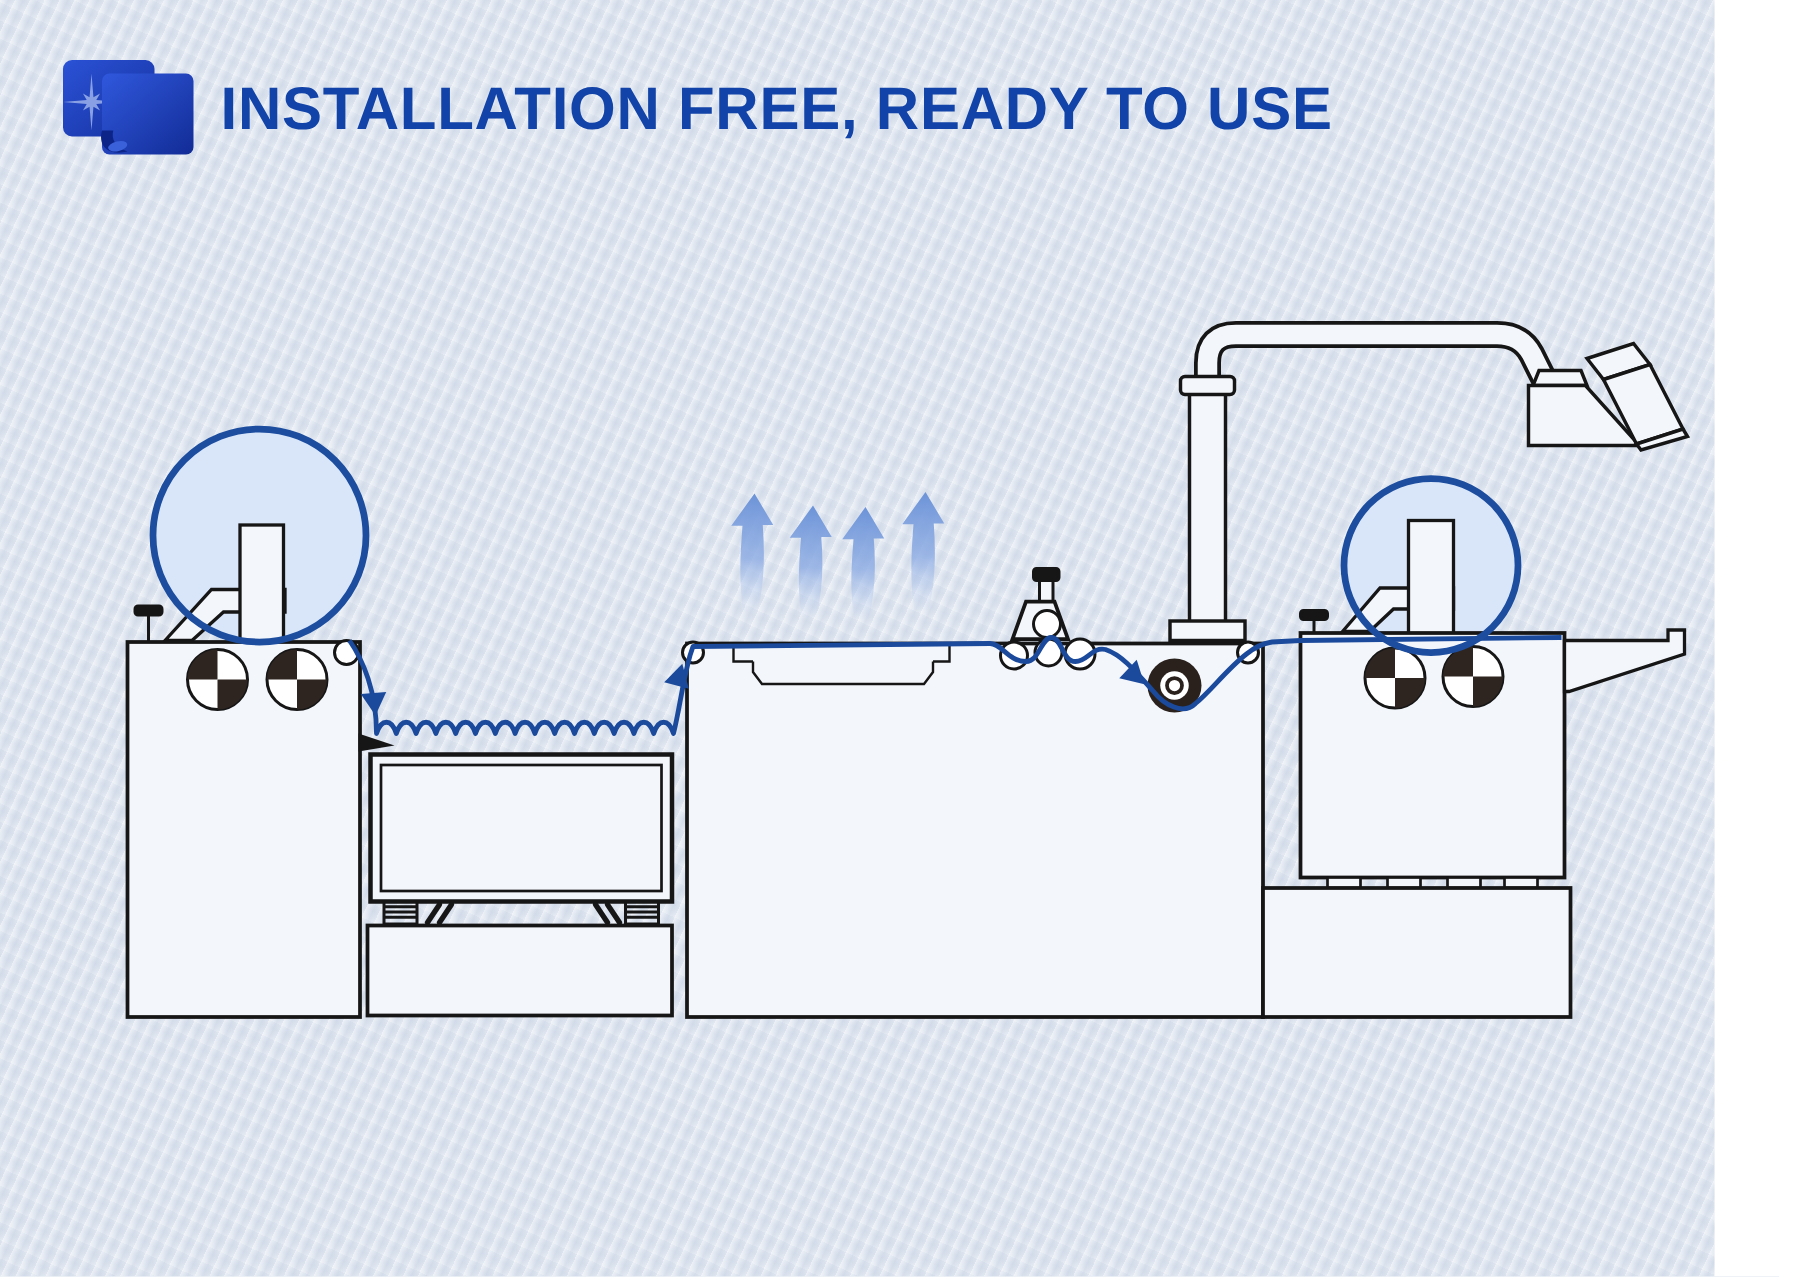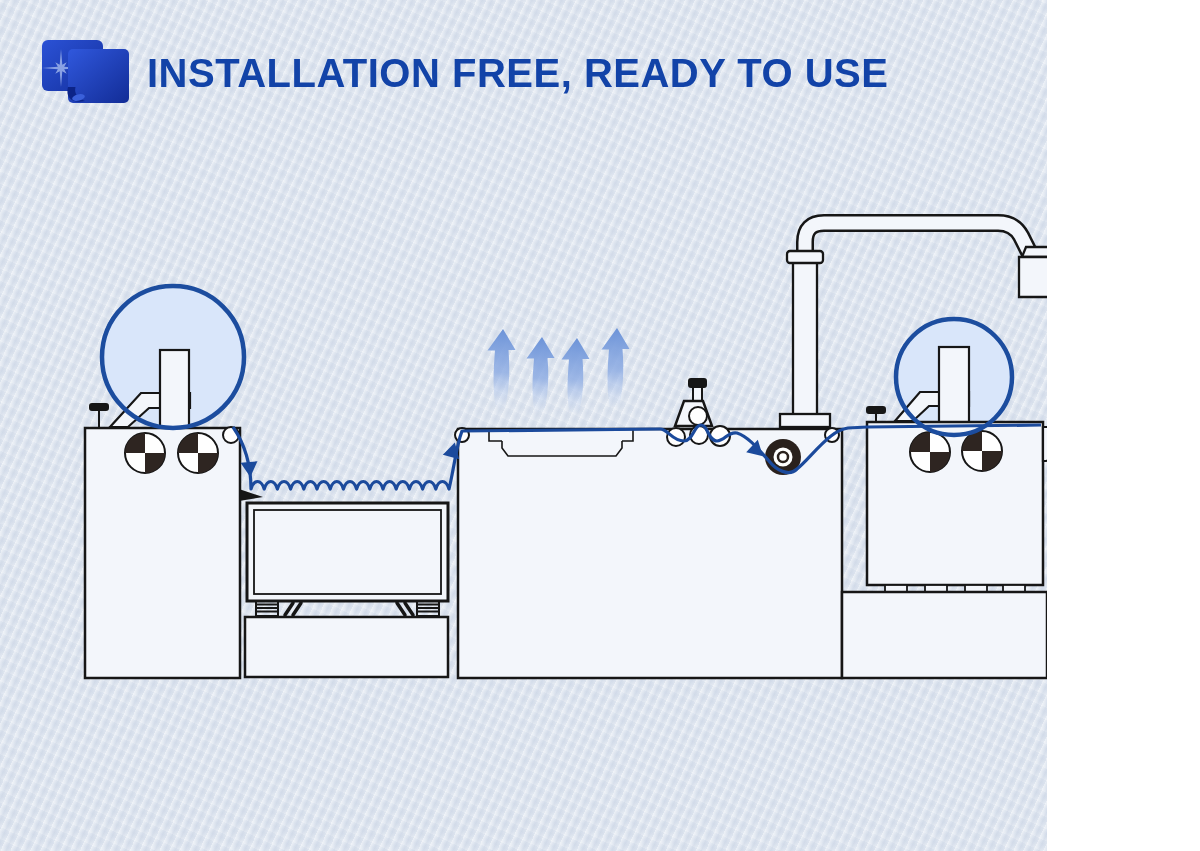--- a/index.html
+++ b/index.html
@@ -1,17 +1,17 @@
 <!DOCTYPE html>
 <html><head>
 <meta charset="utf-8">
 <style>
   html,body{margin:0;padding:0;}
   .page{
-    position:relative;width:1047px;height:851px;overflow:hidden;
+    position:relative;width:1143px;height:851px;overflow:hidden;
     background-color:#dfe6f0;
     background-image:
       repeating-linear-gradient(115deg,
         rgba(255,255,255,0.45) 0px, rgba(255,255,255,0.0) 3px,
         rgba(176,190,214,0.22) 5px, rgba(255,255,255,0.0) 9px),
       repeating-linear-gradient(25deg,
         rgba(255,255,255,0.25) 0px, rgba(255,255,255,0.0) 4px,
         rgba(186,198,220,0.12) 7px, rgba(255,255,255,0.0) 11px);
     font-family:"Liberation Sans", sans-serif;
   }

